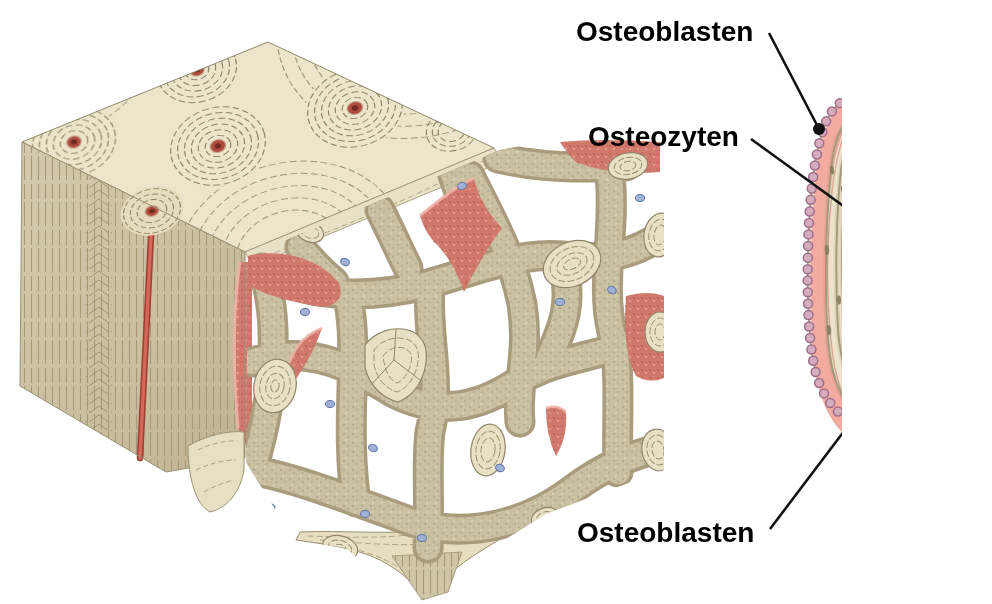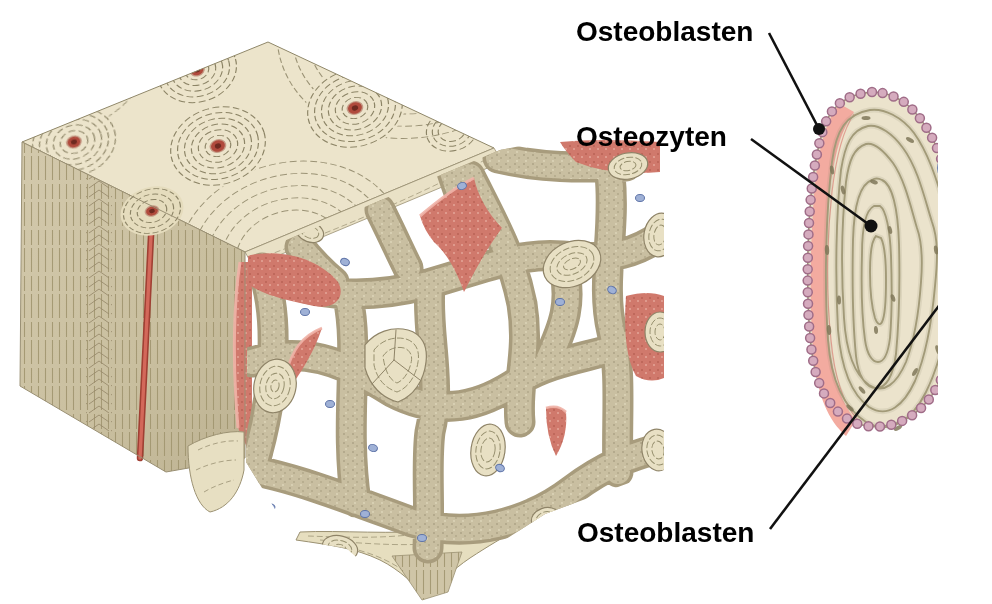--- a/index.html
+++ b/index.html
@@ -1,22 +1,22 @@
 <!DOCTYPE html>
 <html><head>
 <meta charset="utf-8">
 <style>
   html,body{margin:0;padding:0;background:#ffffff;}
-  .stage{position:relative;width:938px;height:604px;background:#fff;overflow:hidden;
+  .stage{position:relative;width:842px;height:604px;background:#fff;overflow:hidden;
          font-family:"Liberation Sans",sans-serif;}
   .stage svg{position:absolute;left:0;top:0;}
   .fig-label{position:absolute;font-size:28px;font-weight:600;color:#000;line-height:1.1;
              white-space:nowrap;letter-spacing:0px;}
   #lbl-osteoblasten{left:576px;top:17px;}
-  #lbl-osteozyten{left:576px;top:122px;}
+  #lbl-osteozyten{left:588px;top:122px;}
   #lbl-osteoklasten{left:577px;top:518px;}
 </style>
 </head>
 <body>
 
 <div class="stage">
 
 <svg width="992" height="604" viewBox="0 0 992 604">
   <defs>
     <clipPath id="topClip">

